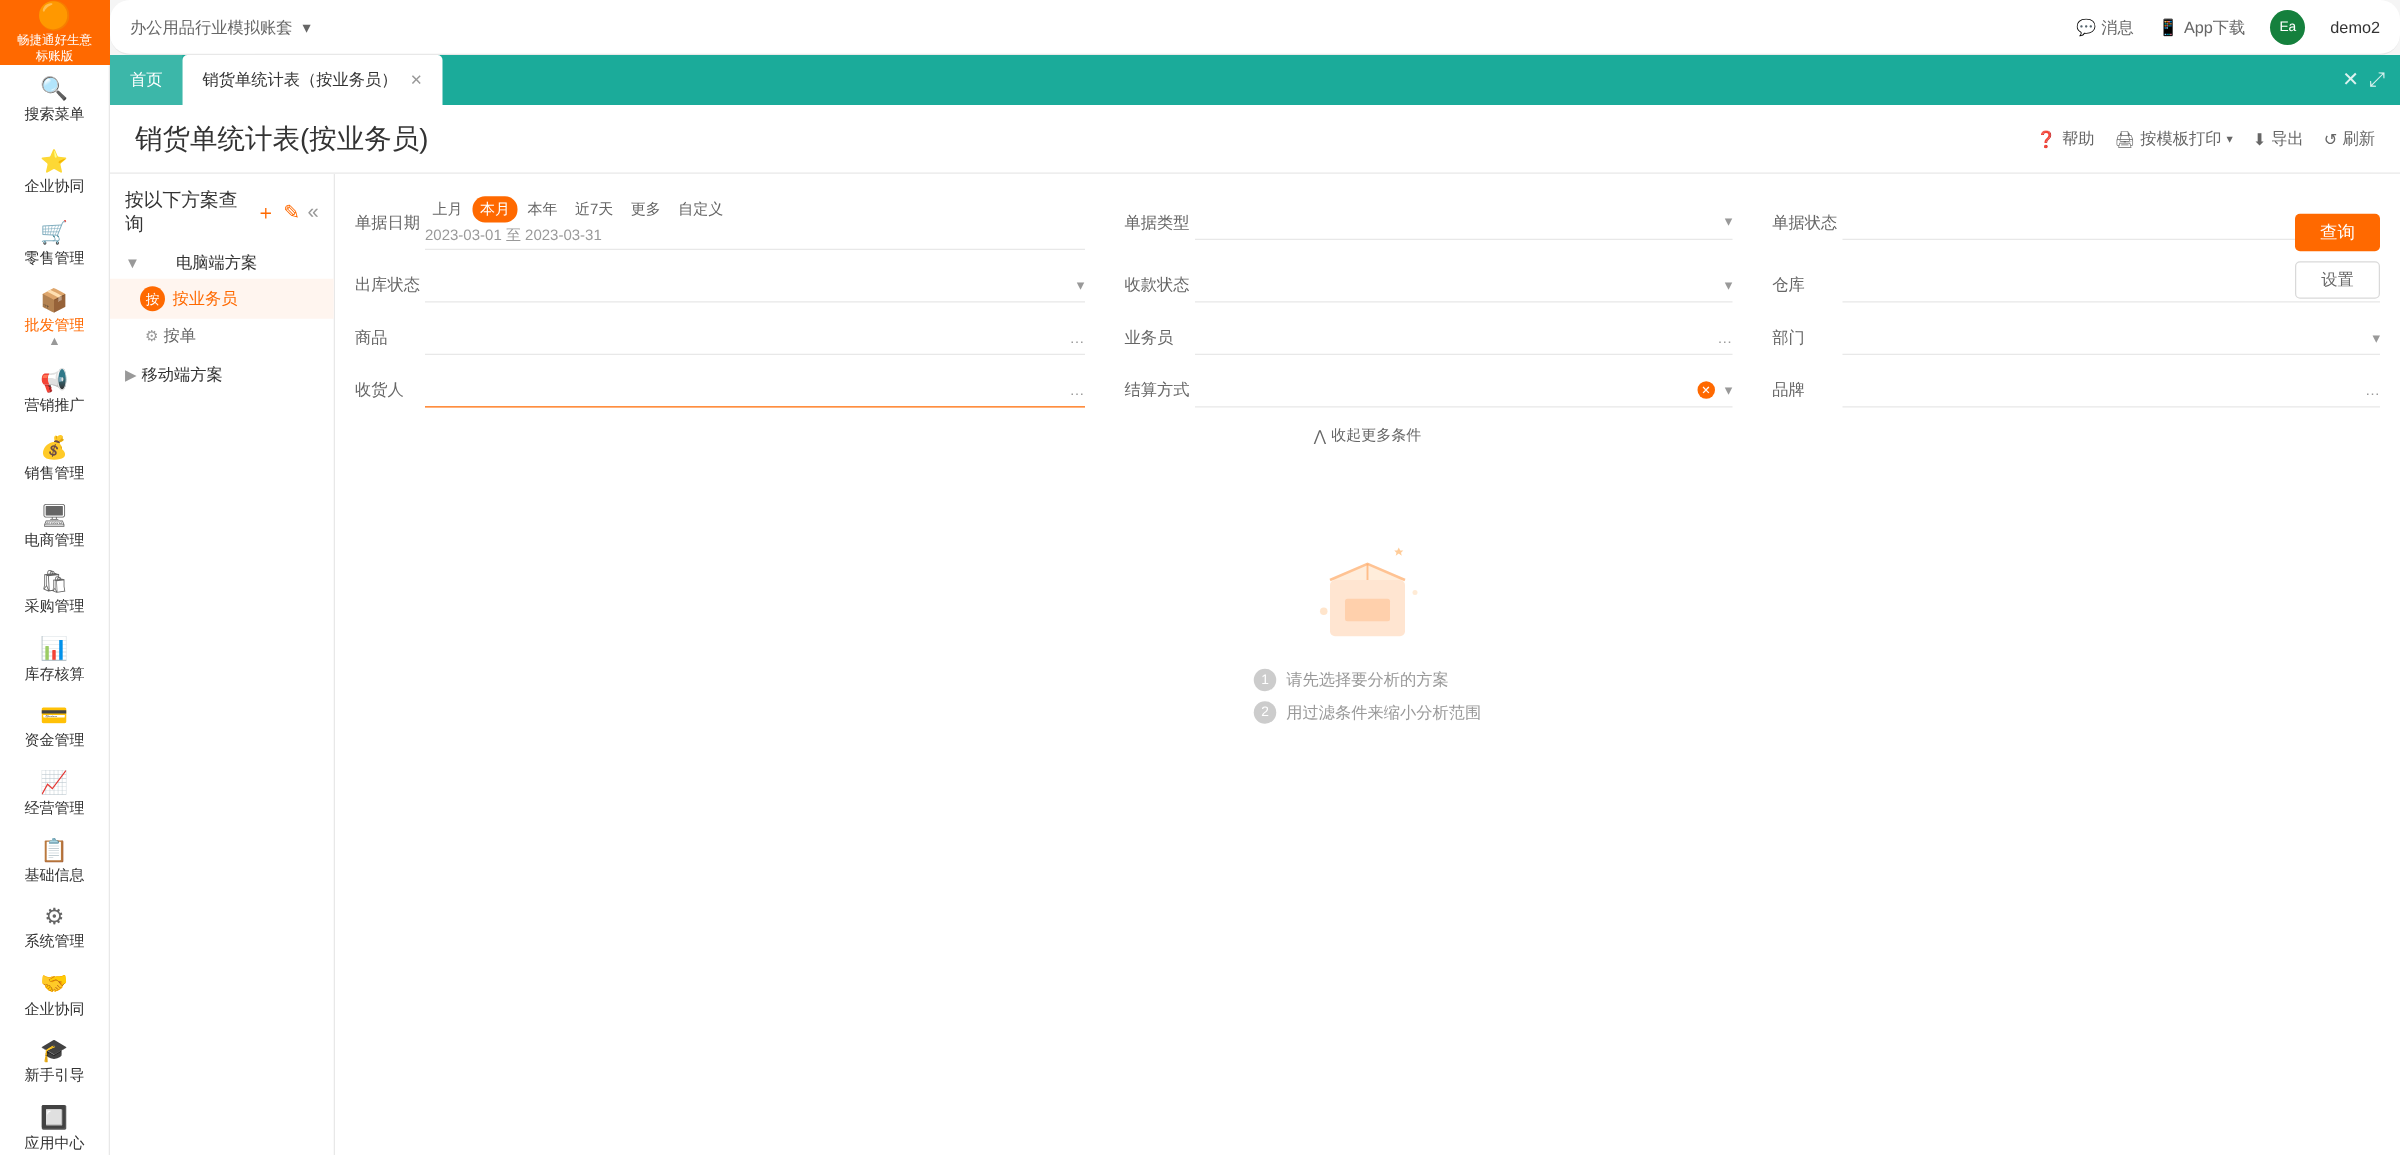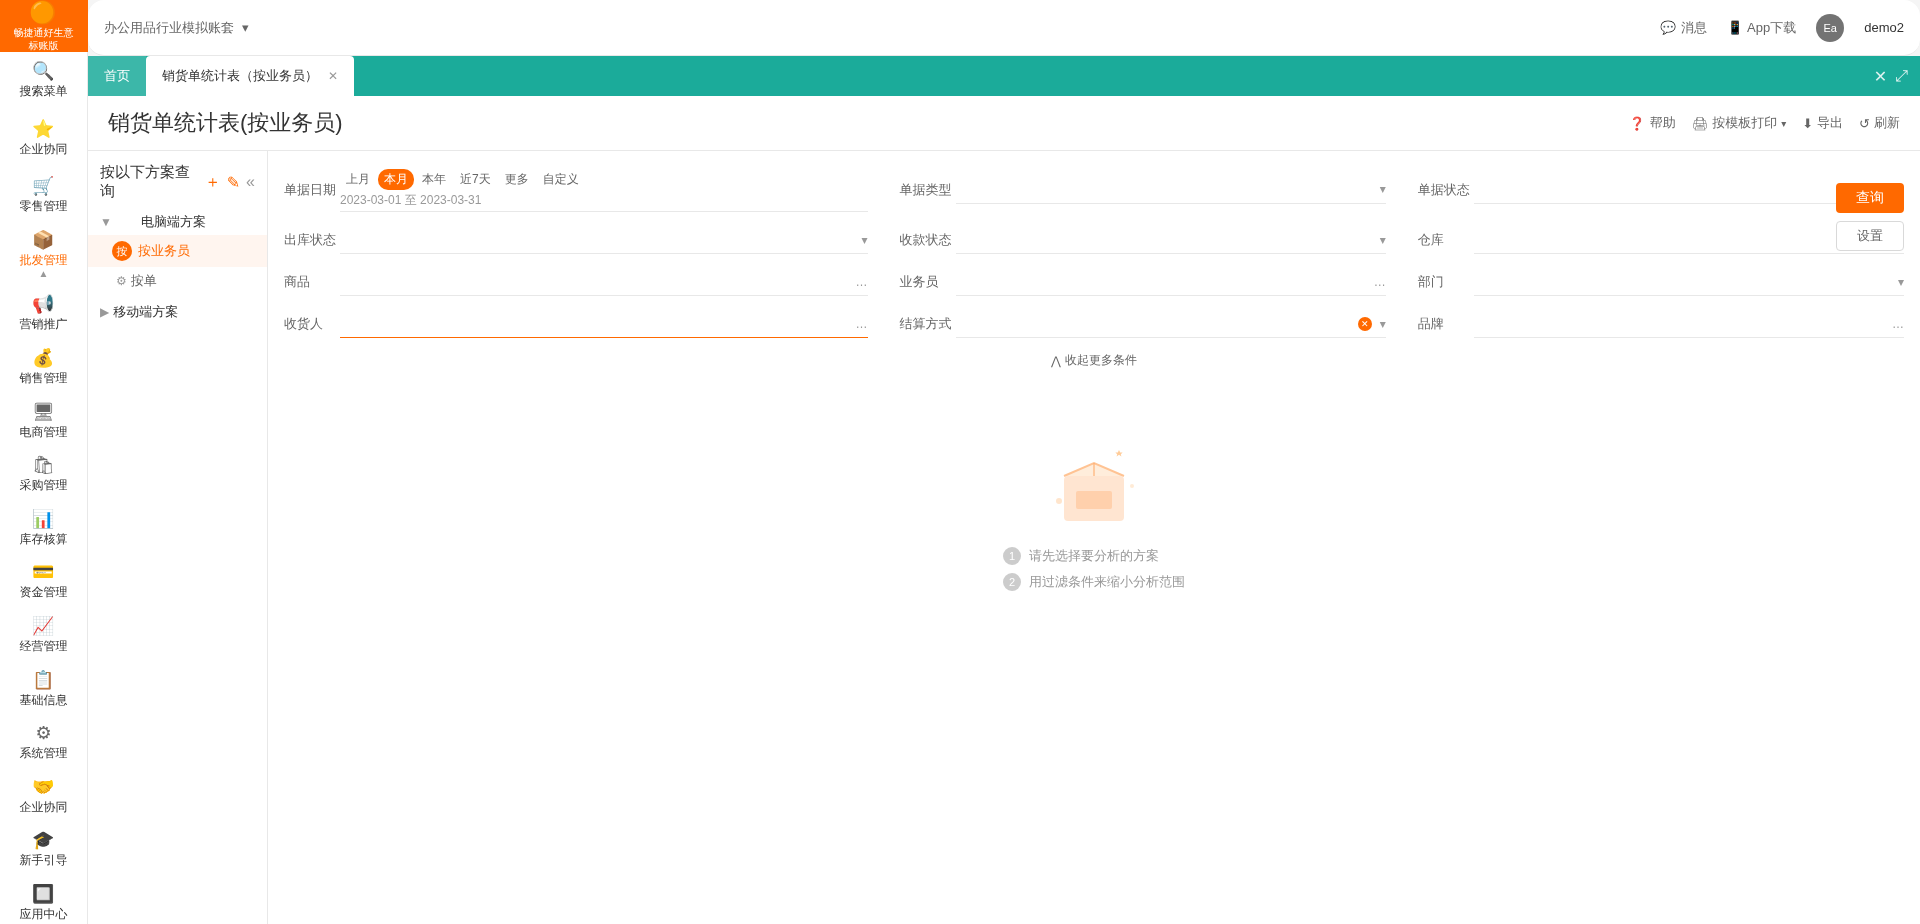--- a/index.html
+++ b/index.html
@@ -14,25 +14,25 @@
     .sidebar-nav-icon.orange { color: #ff6900; }
     .sidebar-nav-label { font-size: 12px; color: #333; text-align: center; line-height: 1.3; }
     .sidebar-nav-label.orange { color: #ff6900; }
     .sidebar-arrow { font-size: 10px; color: #999; }
     .sidebar-divider { width: 60px; height: 1px; background: #f0f0f0; margin: 2px 0; }
 
     
     .main { flex: 1; display: flex; flex-direction: column; overflow: hidden; }
 
     
-    .top-header { height: 56px; background: #fff; border-bottom: 1px solid #e8e8e8; display: flex; align-items: center; justify-content: space-between; padding: 0 16px; flex-shrink: 0; border-radius: 16px; }
+    .top-header { height: 44px; background: #fff; border-bottom: 1px solid #e8e8e8; display: flex; align-items: center; justify-content: space-between; padding: 0 16px; flex-shrink: 0; border-radius: 16px; }
     .top-header-left { display: flex; align-items: center; gap: 8px; color: #666; font-size: 13px; cursor: pointer; }
     .top-header-right { display: flex; align-items: center; gap: 20px; }
     .top-header-icon-item { display: flex; align-items: center; gap: 4px; color: #666; font-size: 13px; cursor: pointer; }
-    .user-avatar { width: 28px; height: 28px; border-radius: 50%; background: #737373; display: flex; align-items: center; justify-content: center; color: #fff; font-size: 12px; cursor: pointer; overflow: hidden; }
+    .user-avatar { width: 28px; height: 28px; border-radius: 50%; background: #15803d; display: flex; align-items: center; justify-content: center; color: #fff; font-size: 12px; cursor: pointer; overflow: hidden; }
 
     
     .tab-bar { height: 40px; background: #1bab9a; display: flex; align-items: center; padding: 0 0 0 0; flex-shrink: 0; }
     .tab-item { height: 40px; display: flex; align-items: center; padding: 0 16px; cursor: pointer; color: rgba(255,255,255,0.85); font-size: 13px; gap: 6px; position: relative; }
     .tab-item.home { background: rgba(255,255,255,0.15); color: #fff; }
     .tab-item.active { background: #fff; color: #333; border-radius: 4px 4px 0 0; }
     .tab-close { font-size: 12px; color: #999; cursor: pointer; margin-left: 4px; }
     .tab-bar-actions { margin-left: auto; display: flex; align-items: center; gap: 8px; padding-right: 12px; }
     .tab-bar-action-btn { color: rgba(255,255,255,0.85); cursor: pointer; font-size: 16px; }
 

